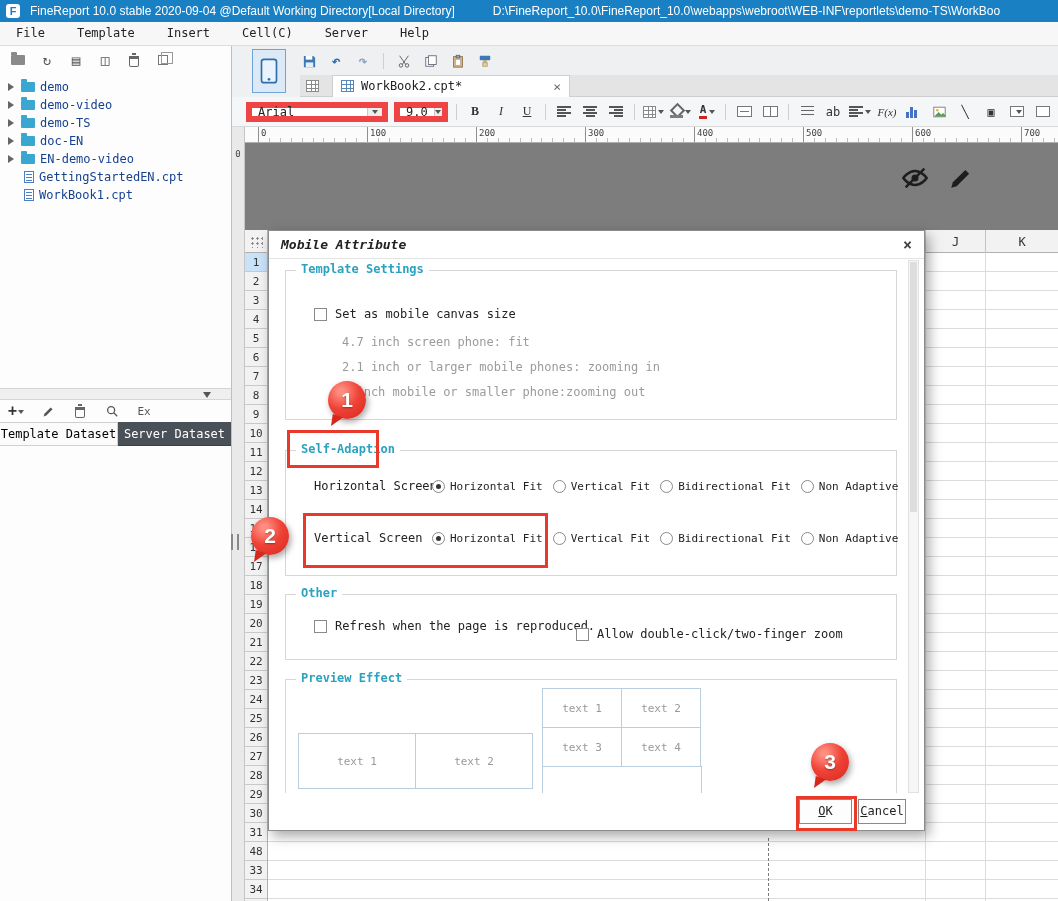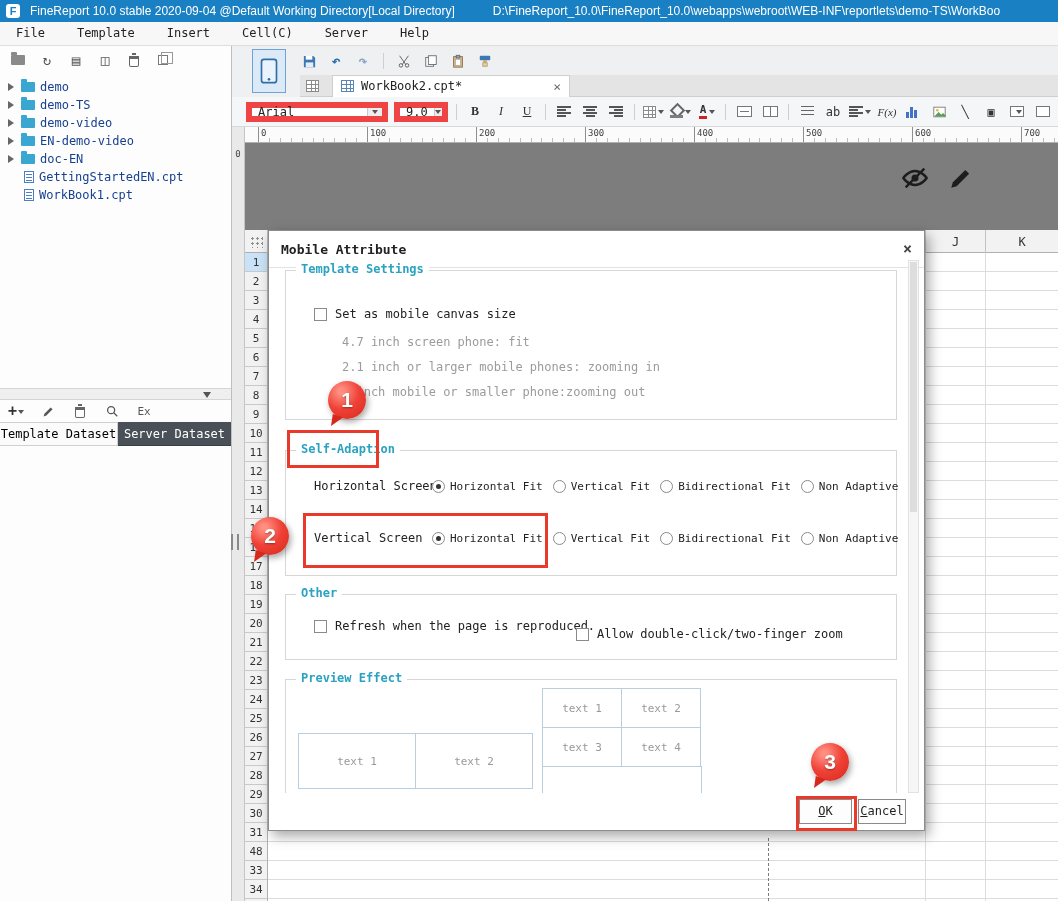--- a/index.html
+++ b/index.html
@@ -131,21 +131,21 @@
   .rowheads { position:absolute; left:245px; top:253px; width:23px; bottom:0; background:#f2f2f2; border-right:1px solid #b0b0b0; overflow:hidden; }
   .rh { height:19px; border-bottom:1px solid #c9c9c9; display:flex; align-items:center; justify-content:center; font-size:11px; color:#333; }
   .rh:first-child { background:#c9e2f7; }
   .gridarea { position:absolute; left:268px; top:253px; right:0; bottom:0; background-color:#fff;
     background-image:repeating-linear-gradient(to bottom,transparent 0 18px,#dcdcdc 18px 19px); }
   .vline { position:absolute; top:0; bottom:0; width:1px; background:#dcdcdc; }
   .pageline { position:absolute; top:585px; bottom:0; width:0; border-left:1px dashed #7a7a7a; }
   
   .dialog { position:absolute; left:268px; top:230px; width:657px; height:601px; background:#fff;
     border:1px solid #8c8c8c; box-shadow:4px 5px 12px rgba(0,0,0,.35); z-index:40; font-size:12px; }
-  .dlg-title { height:37px; display:flex; align-items:center; padding:0 12px; font-weight:bold; font-size:13px; border-bottom:1px solid #e3e3e3; }
+  .dlg-title { height:28px; display:flex; align-items:center; padding:0 12px; font-weight:bold; font-size:13px; border-bottom:1px solid #e3e3e3;font-style:italic; }
   .dlg-close { margin-left:auto; font-size:15px; color:#444; cursor:default; }
   .dlg-body { position:absolute; top:29px; left:0; right:0; bottom:37px; overflow:hidden; }
   .fs { position:absolute; border:1px solid #d6d6d6; }
   .leg { position:absolute; top:-9px; left:10px; background:#fff; padding:0 5px; color:var(--accent,#2aa2c0); font-weight:bold; font-size:12px; white-space:nowrap; }
   .cbrow { position:absolute; display:flex; align-items:center; gap:8px; white-space:nowrap; }
   .cb { width:13px; height:13px; border:1px solid #8a8a8a; background:#fff; flex:0 0 auto; }
   .hint { position:absolute; left:56px; color:#9b9b9b; font-size:12px; white-space:nowrap; }
   .sa-row { position:absolute; left:28px; display:flex; align-items:center; white-space:nowrap; }
   .sa-label { width:118px; font-size:12px; }
   .opts { display:flex; gap:10px; align-items:center; font-size:11px; }
@@ -219,36 +219,36 @@
     <div class="tree">
       <div>
           <div class="tree-item">
           <span class="tri-r"></span>
           <span class="cssfolder"></span>
           <span>demo</span>
         </div>
           <div class="tree-item">
           <span class="tri-r"></span>
           <span class="cssfolder"></span>
-          <span>demo-TS</span>
+          <span>demo-video</span>
         </div>
           <div class="tree-item">
           <span class="tri-r"></span>
           <span class="cssfolder"></span>
-          <span>demo-video</span>
+          <span>demo-TS</span>
+        </div>
+          <div class="tree-item">
+          <span class="tri-r"></span>
+          <span class="cssfolder"></span>
+          <span>doc-EN</span>
         </div>
           <div class="tree-item">
           <span class="tri-r"></span>
           <span class="cssfolder"></span>
           <span>EN-demo-video</span>
-        </div>
-          <div class="tree-item">
-          <span class="tri-r"></span>
-          <span class="cssfolder"></span>
-          <span>doc-EN</span>
         </div>
         </div>
       <div>
           <div class="tree-item file">
           <span class="file-ic"></span>
           <span>GettingStartedEN.cpt</span>
         </div>
           <div class="tree-item file">
           <span class="file-ic"></span>
           <span>WorkBook1.cpt</span>

